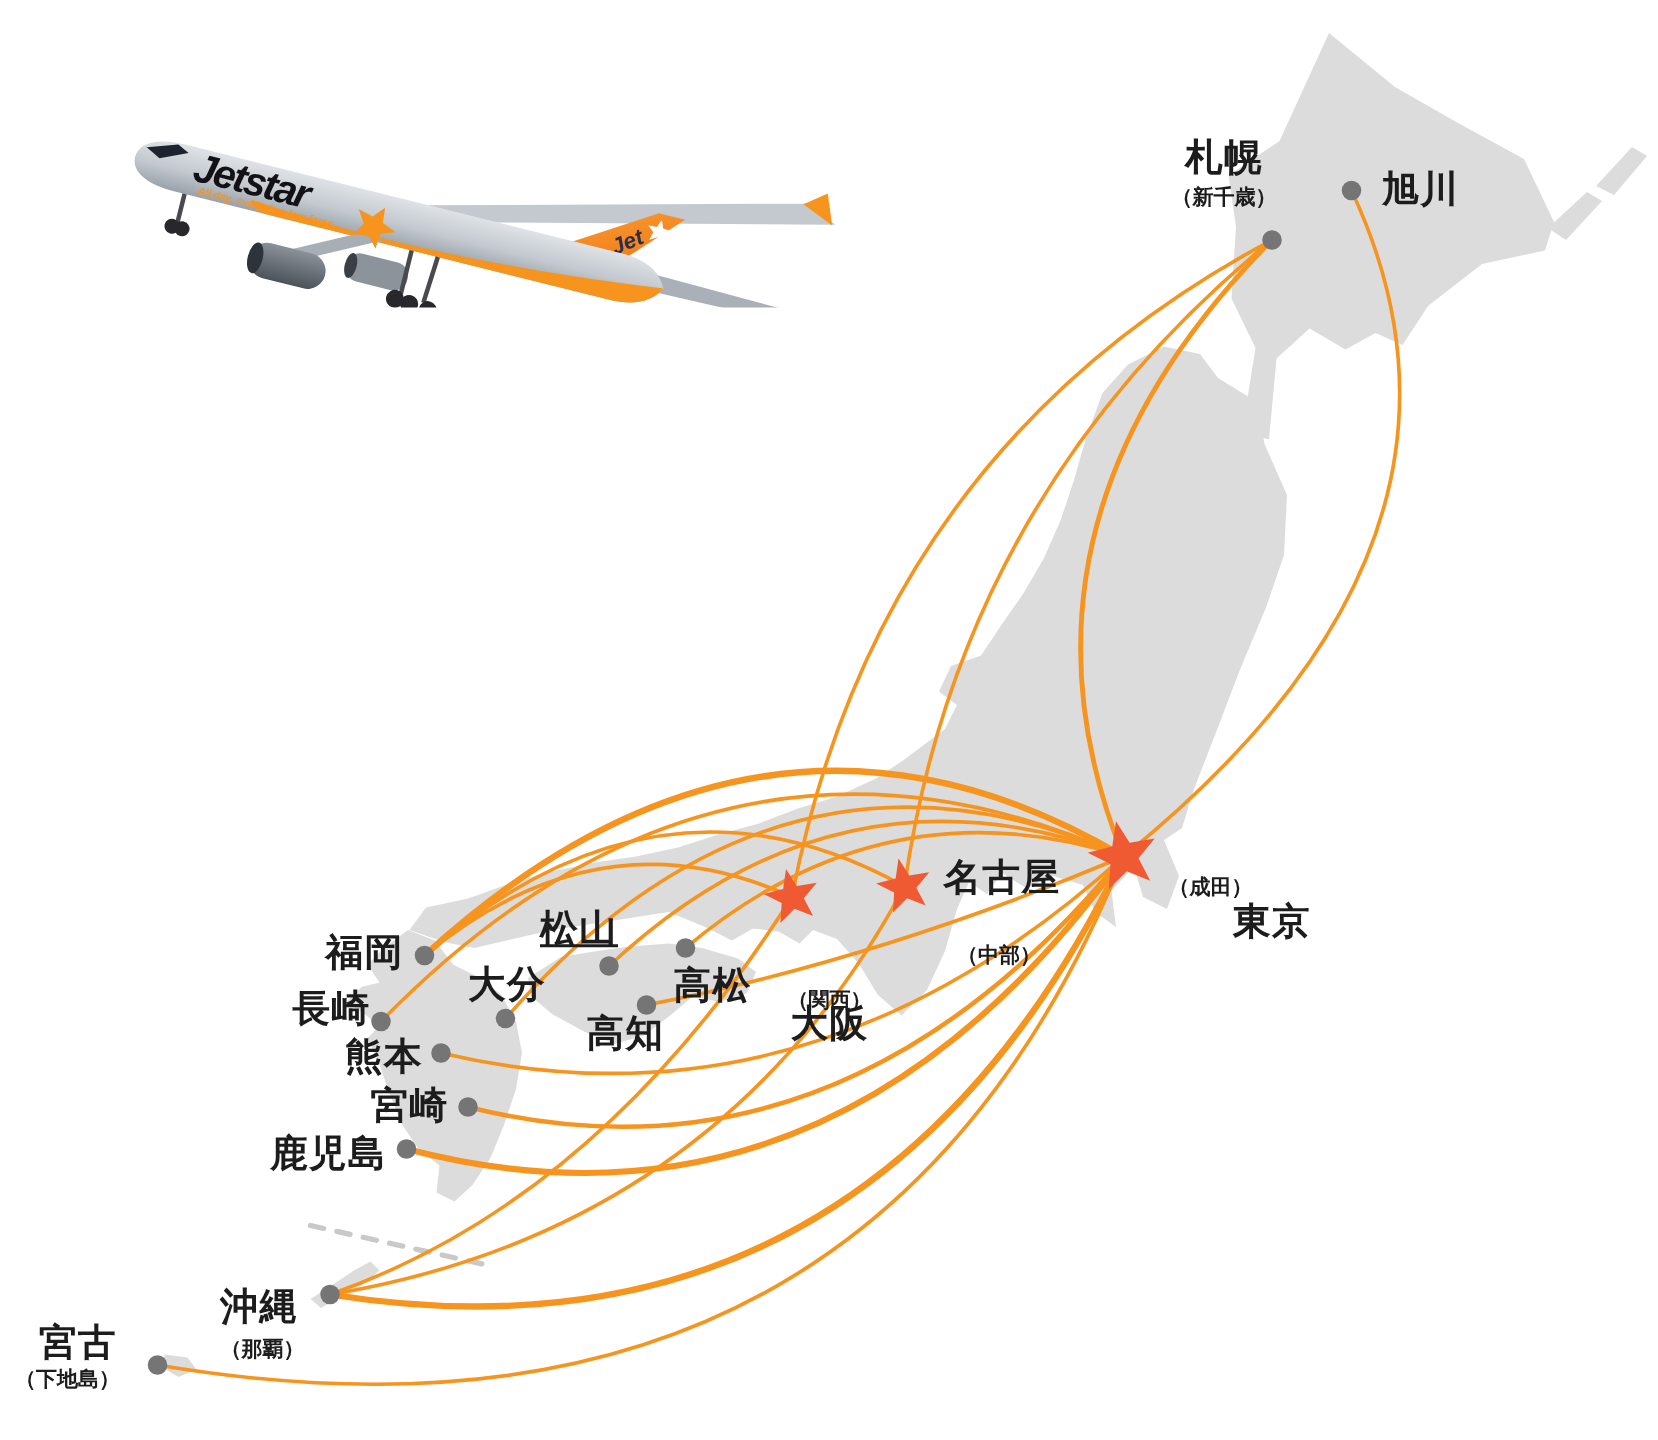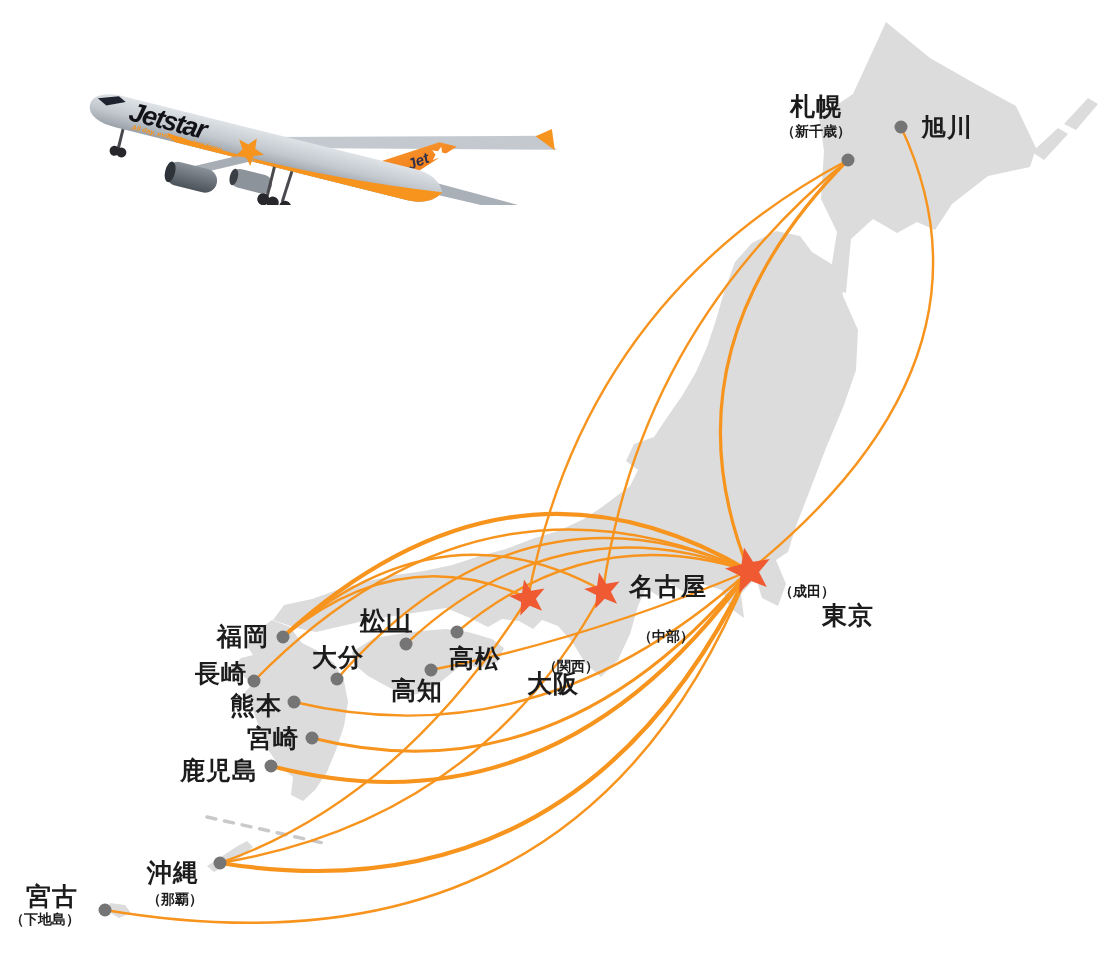--- a/index.html
+++ b/index.html
@@ -140,21 +140,21 @@
       <text x="104" y="64" font-size="7" font-style="italic" font-weight="700" fill="#F7941E" font-family="Liberation Sans, DejaVu Sans, sans-serif">All day, every day, low fares</text>
     </g>
   </svg>
 
   <div id="labels-layer">
       <div class="city-label" style="left: 848px; top: 568px; margin-top: 47px;">東京</div>
       <div class="city-sublabel" style="left: 807px; top: 591px;">（成田）</div>
       <div class="city-label" style="left: 668px; top: 586px;">名古屋</div>
       <div class="city-sublabel" style="left: 666px; top: 636px;">（中部）</div>
       <div class="city-label" style="left: 553px; top: 643px; margin-top: 40px;">大阪</div>
-      <div class="city-sublabel" style="left: 553px; top: 666px; margin-left: 18px;">（関西）</div>
+      <div class="city-sublabel" style="left: 553px; top: 666px;">（関西）</div>
       <div class="city-label" style="left: 816px; top: 106px;">札幌</div>
       <div class="city-sublabel" style="left: 816px; top: 131px;">（新千歳）</div>
       <div class="city-label" style="left: 947px; top: 127px;">旭川</div>
       <div class="city-label" style="left: 243px; top: 636px;">福岡</div>
       <div class="city-label" style="left: 221px; top: 673px;">長崎</div>
       <div class="city-label" style="left: 256px; top: 705px;">熊本</div>
       <div class="city-label" style="left: 338px; top: 657px;">大分</div>
       <div class="city-label" style="left: 273px; top: 738px;">宮崎</div>
       <div class="city-label" style="left: 219px; top: 770px;">鹿児島</div>
       <div class="city-label" style="left: 386px; top: 620px; text-decoration: underline;">松山</div>

